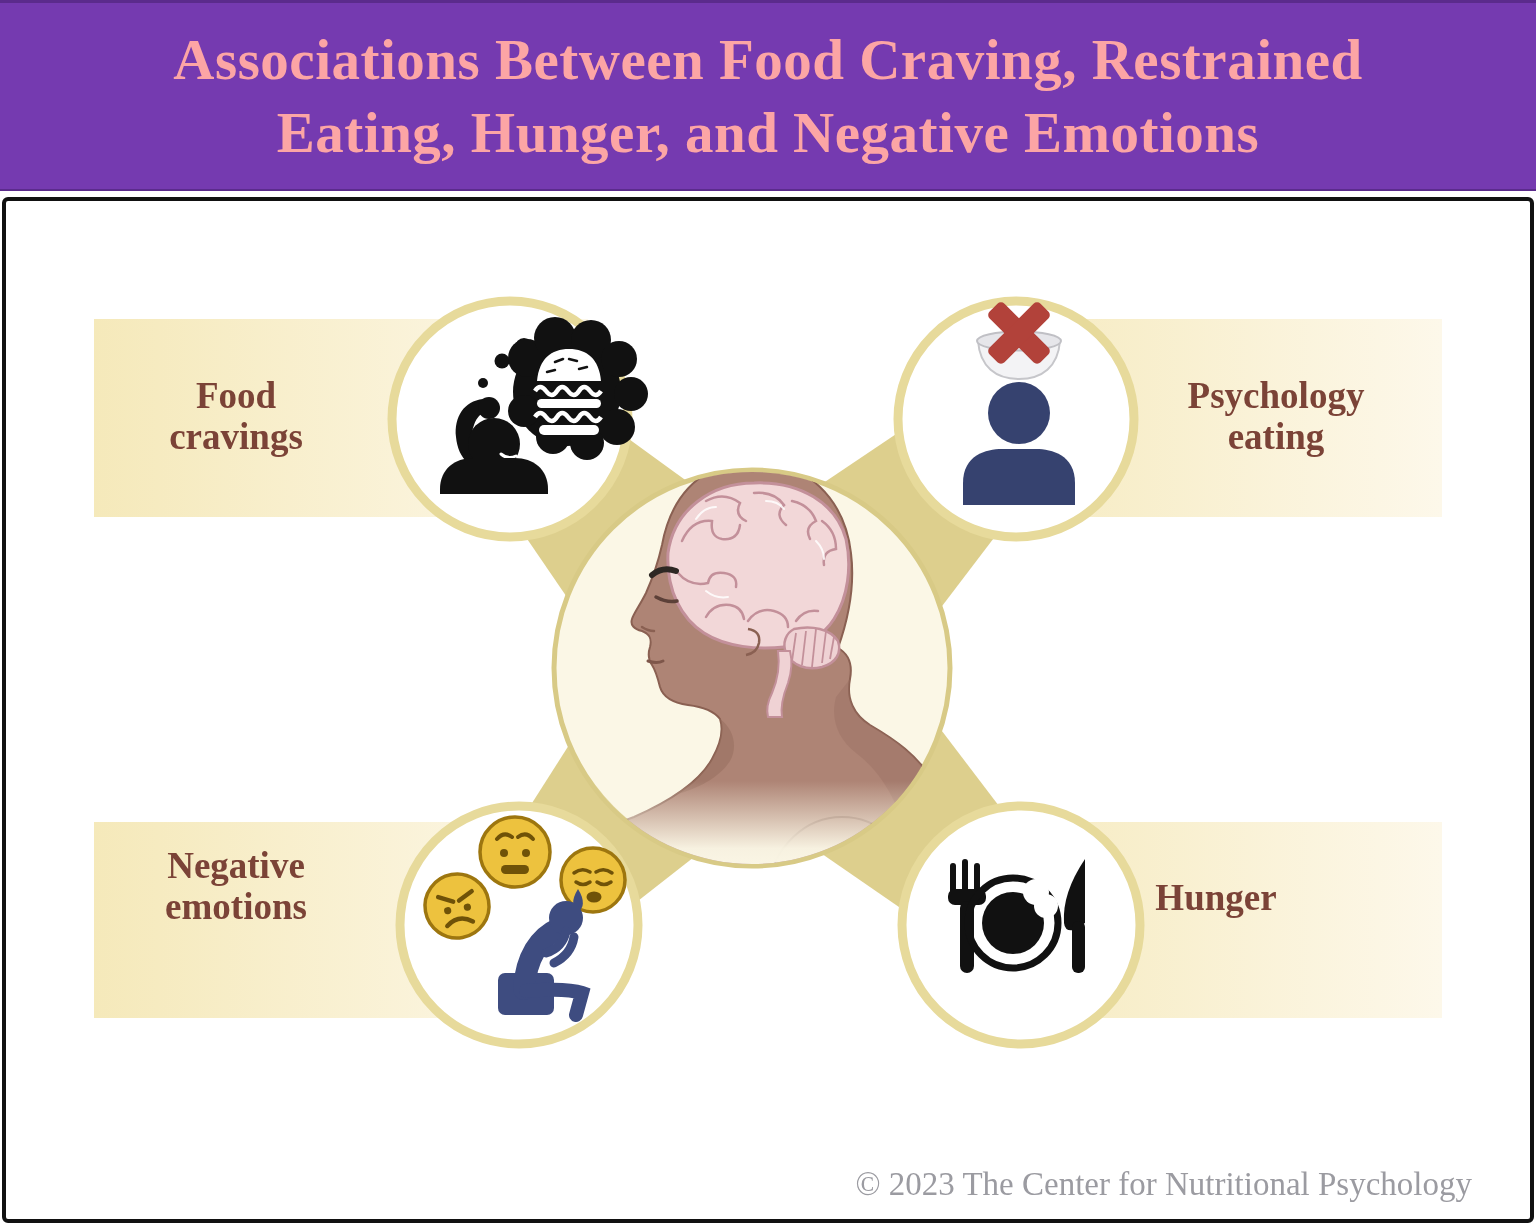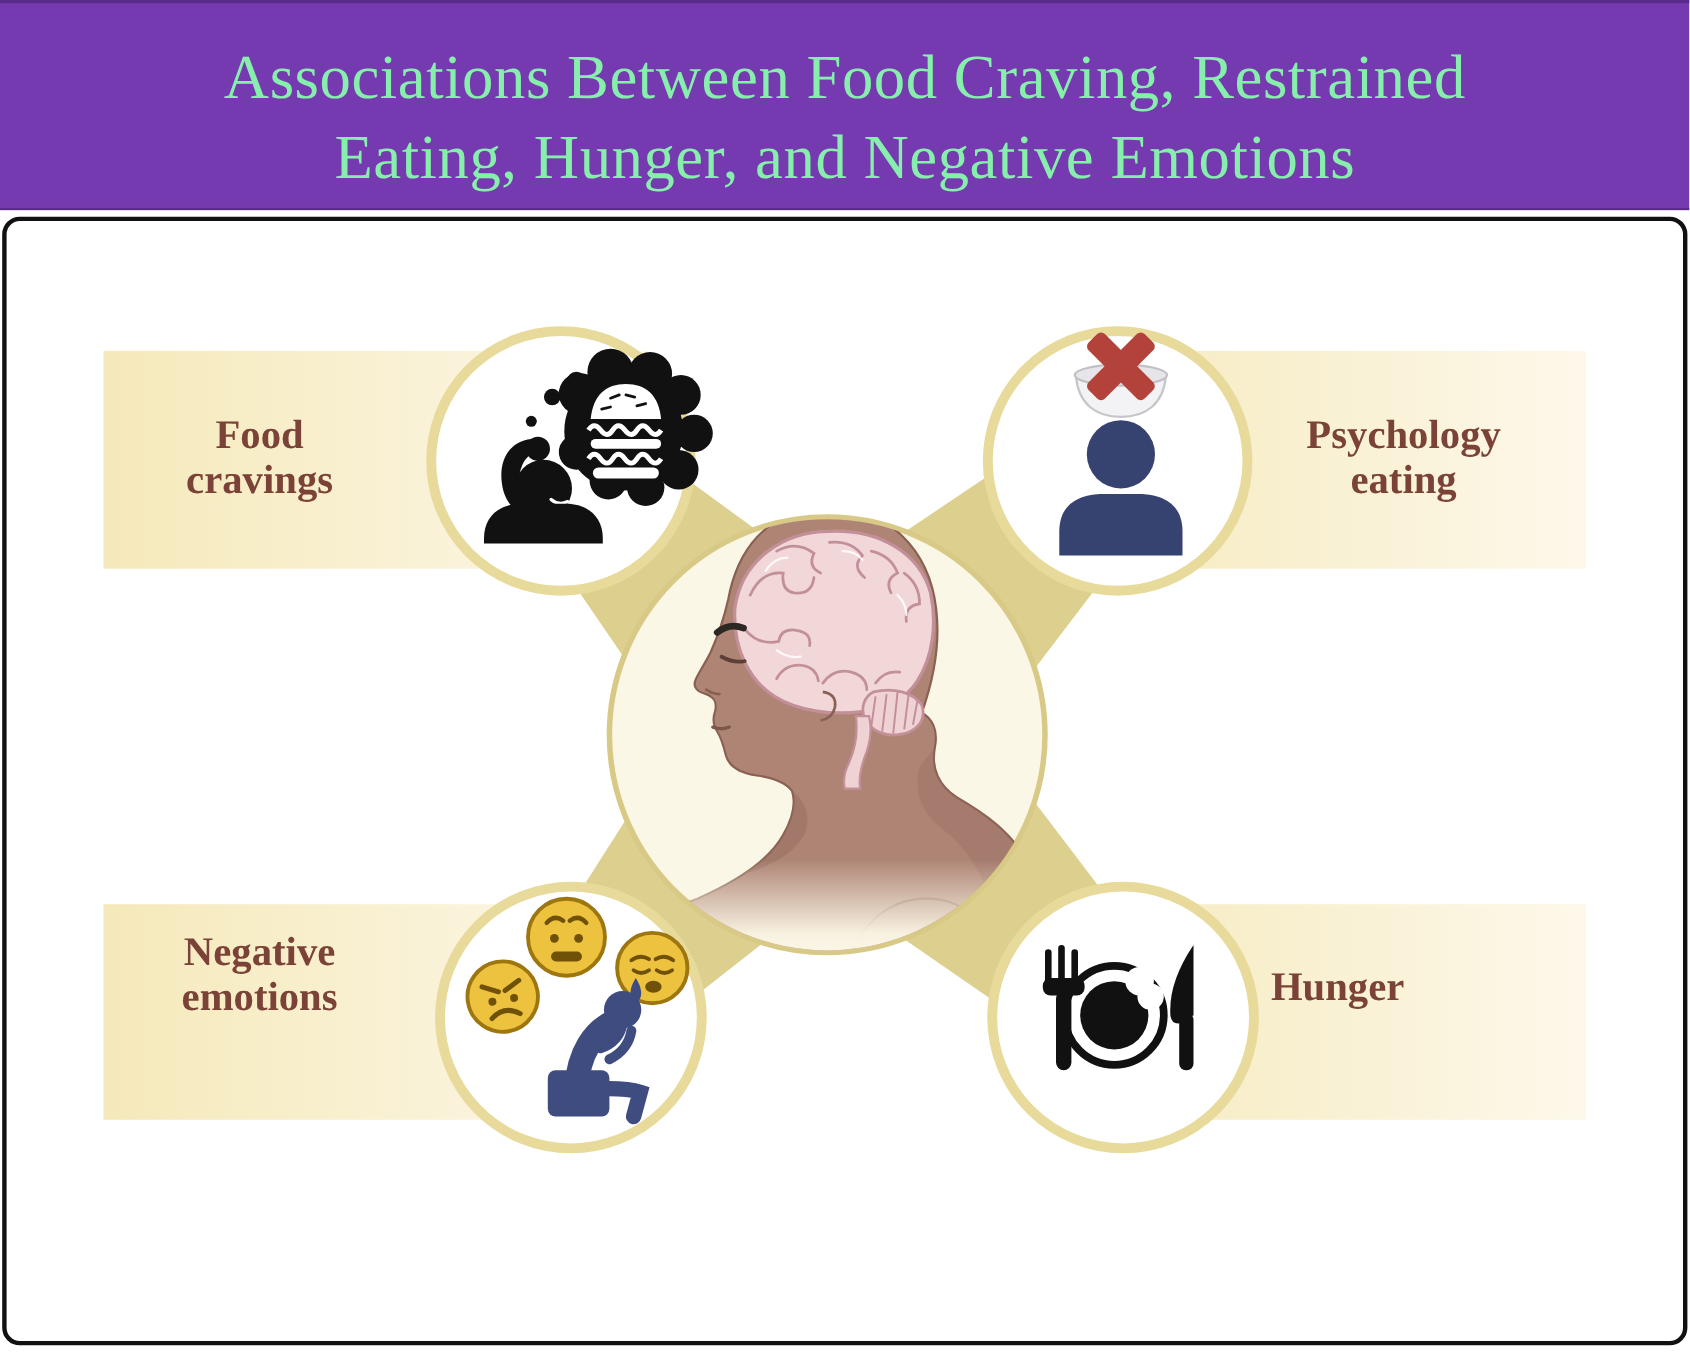--- a/index.html
+++ b/index.html
@@ -2,26 +2,26 @@
 <html><head>
 <meta charset="utf-8">
 <style>
   html,body{margin:0;padding:0;background:#ffffff;width:1536px;height:1229px;
     font-family:"Liberation Serif", serif;-webkit-font-smoothing:antialiased;}
   .stage{position:relative;width:1536px;height:1229px;background:#fff;overflow:hidden;}
 
   
   .banner{position:absolute;left:0;top:0;width:1536px;height:191px;background:#753AB0;
     border-top:3px solid #5B2B8C;border-bottom:2px solid #5B2B8C;box-sizing:border-box;}
-  .banner h1{margin:12px;padding-top:20px;text-align:center;color:#86efac;font-weight:normal;
+  .banner h1{margin:1px;padding-top:20px;text-align:center;color:#fca5a5;font-weight:bold;
     font-size:57px;line-height:1.28;letter-spacing:.5px;white-space:pre-line;}
 
   
   .frame{position:absolute;left:2px;top:197px;width:1532px;height:1026px;background:#ffffff;
-    border:4px solid #111111;border-radius:16px;box-sizing:border-box;overflow:hidden;}
+    border:4px solid #111111;border-radius:6px;box-sizing:border-box;overflow:hidden;}
   .frame svg.diagram{position:absolute;left:0;top:0;width:1524px;height:1018px;display:block;}
 
   .node-label{position:absolute;color:#7B4337;font-weight:bold;font-size:37px;line-height:1.12;
     text-align:center;white-space:pre-line;width:260px;}
   .lbl-food{left:100px;top:174px;}
   .lbl-restrained{left:1140px;top:174px;}
   .lbl-negative{left:100px;top:644px;}
   .lbl-hunger{left:1080px;top:676px;}
 
   .copyright{position:absolute;right:58px;bottom:16px;color:#9B9BA1;font-size:33px;}
@@ -245,14 +245,15 @@
     </svg>
 
     <div class="node-label lbl-food">Food
 cravings</div>
     <div class="node-label lbl-restrained">Psychology
 eating</div>
     <div class="node-label lbl-negative">Negative
 emotions</div>
     <div class="node-label lbl-hunger">Hunger</div>
 
+    <div class="copyright">© 2023 The Center for Nutritional Psychology</div>
   </div>
 </div>
 
 </body></html>

